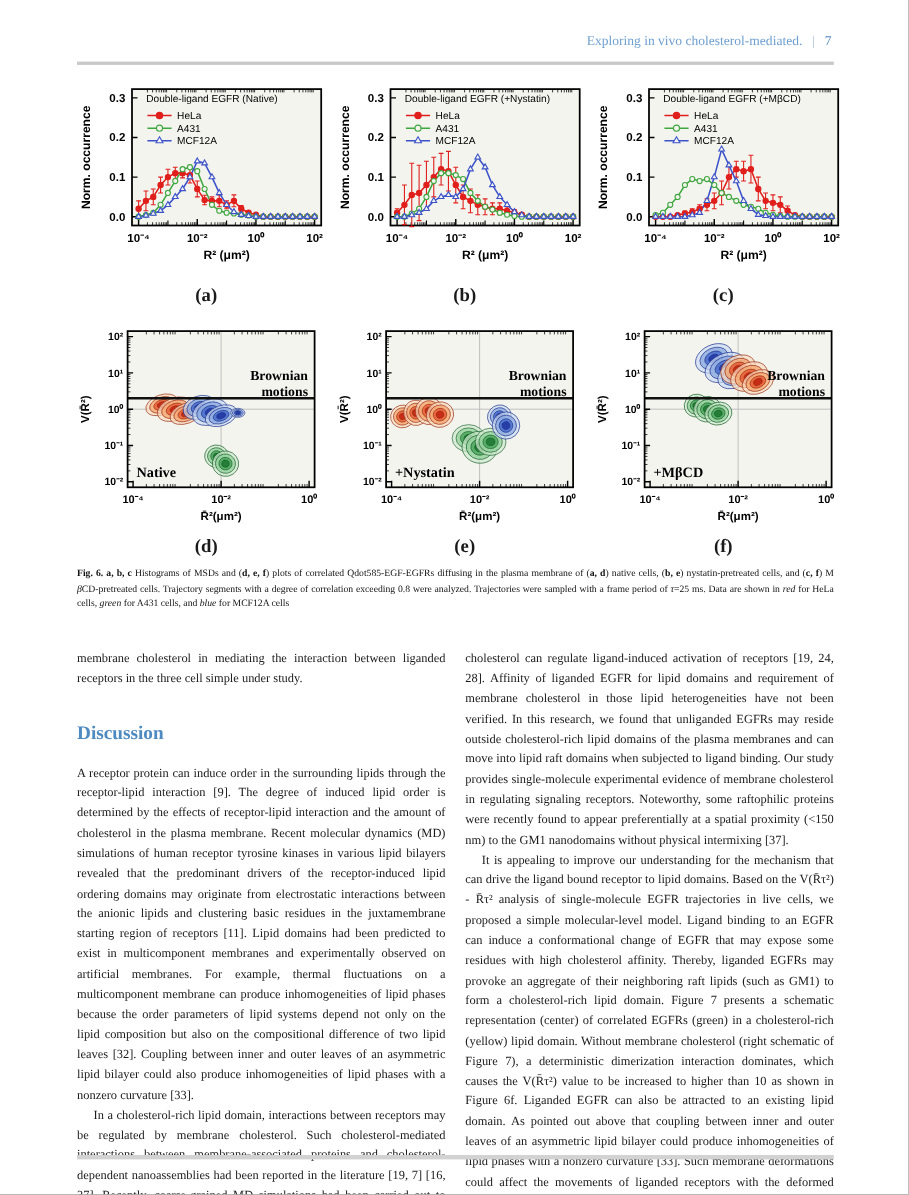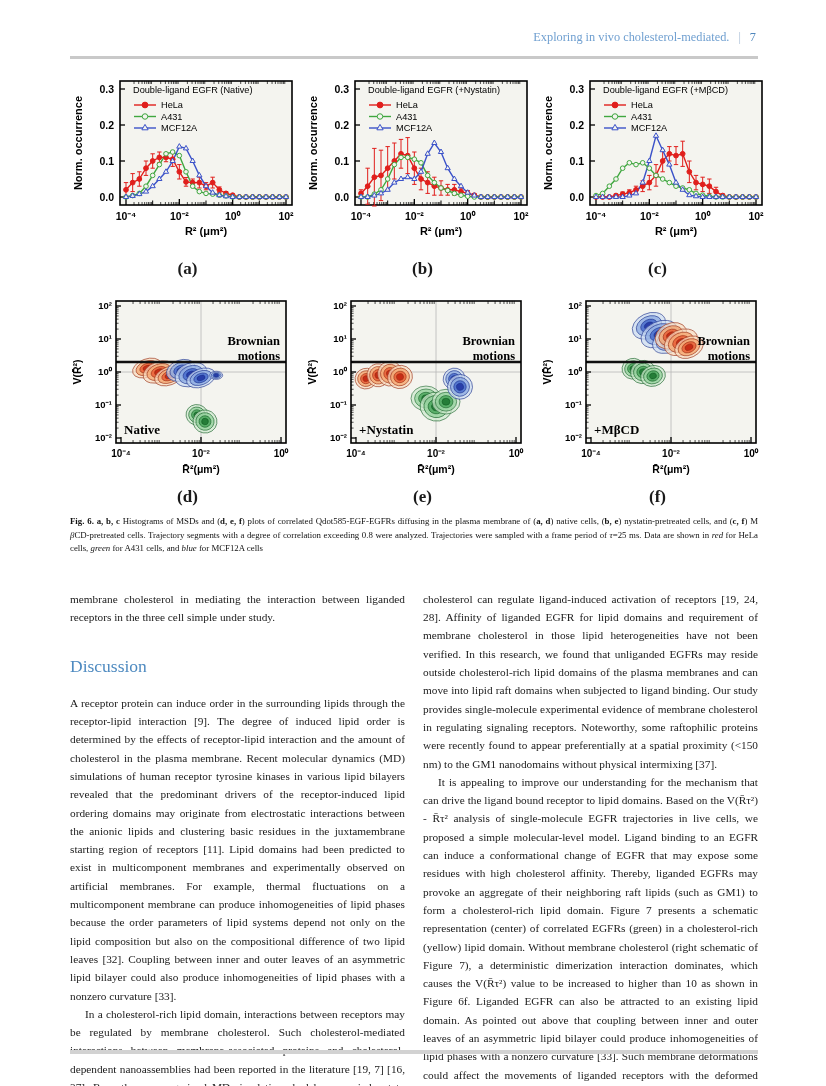--- a/index.html
+++ b/index.html
@@ -18,21 +18,21 @@
   .figrow2{margin-top:12px;}
   .panel{width:235px;}
   .panel svg{display:block;}
   .plabel{text-align:center;font-weight:bold;font-size:17px;margin-top:-4px;font-family:"Liberation Serif",serif;}
   .caption{margin-top:8px;font-size:8.8px;line-height:1.55;text-align:justify;color:#111;}
   .columns{display:flex;gap:18px;margin-top:34px;}
   .col{flex:1;font-size:11.3px;line-height:1.62;text-align:justify;}
   .col p{margin:0;}
   .col p.ind{text-indent:15px;}
   h2.disc{font-family:"Liberation Serif",serif;color:#4e8ac0;font-size:17.5px;
-          font-weight:normal;margin:26px 0 13px 0;}
+          font-weight:bold;margin:26px 0 13px 0;}
 </style>
 </head>
 <body>
 
 <div class="page">
 
   <div class="header">
     <span class="ht">Exploring in vivo cholesterol-mediated.</span><span class="hsep">|</span><span class="hp">7</span>
   </div>
   <div class="rule top-rule"></div>

